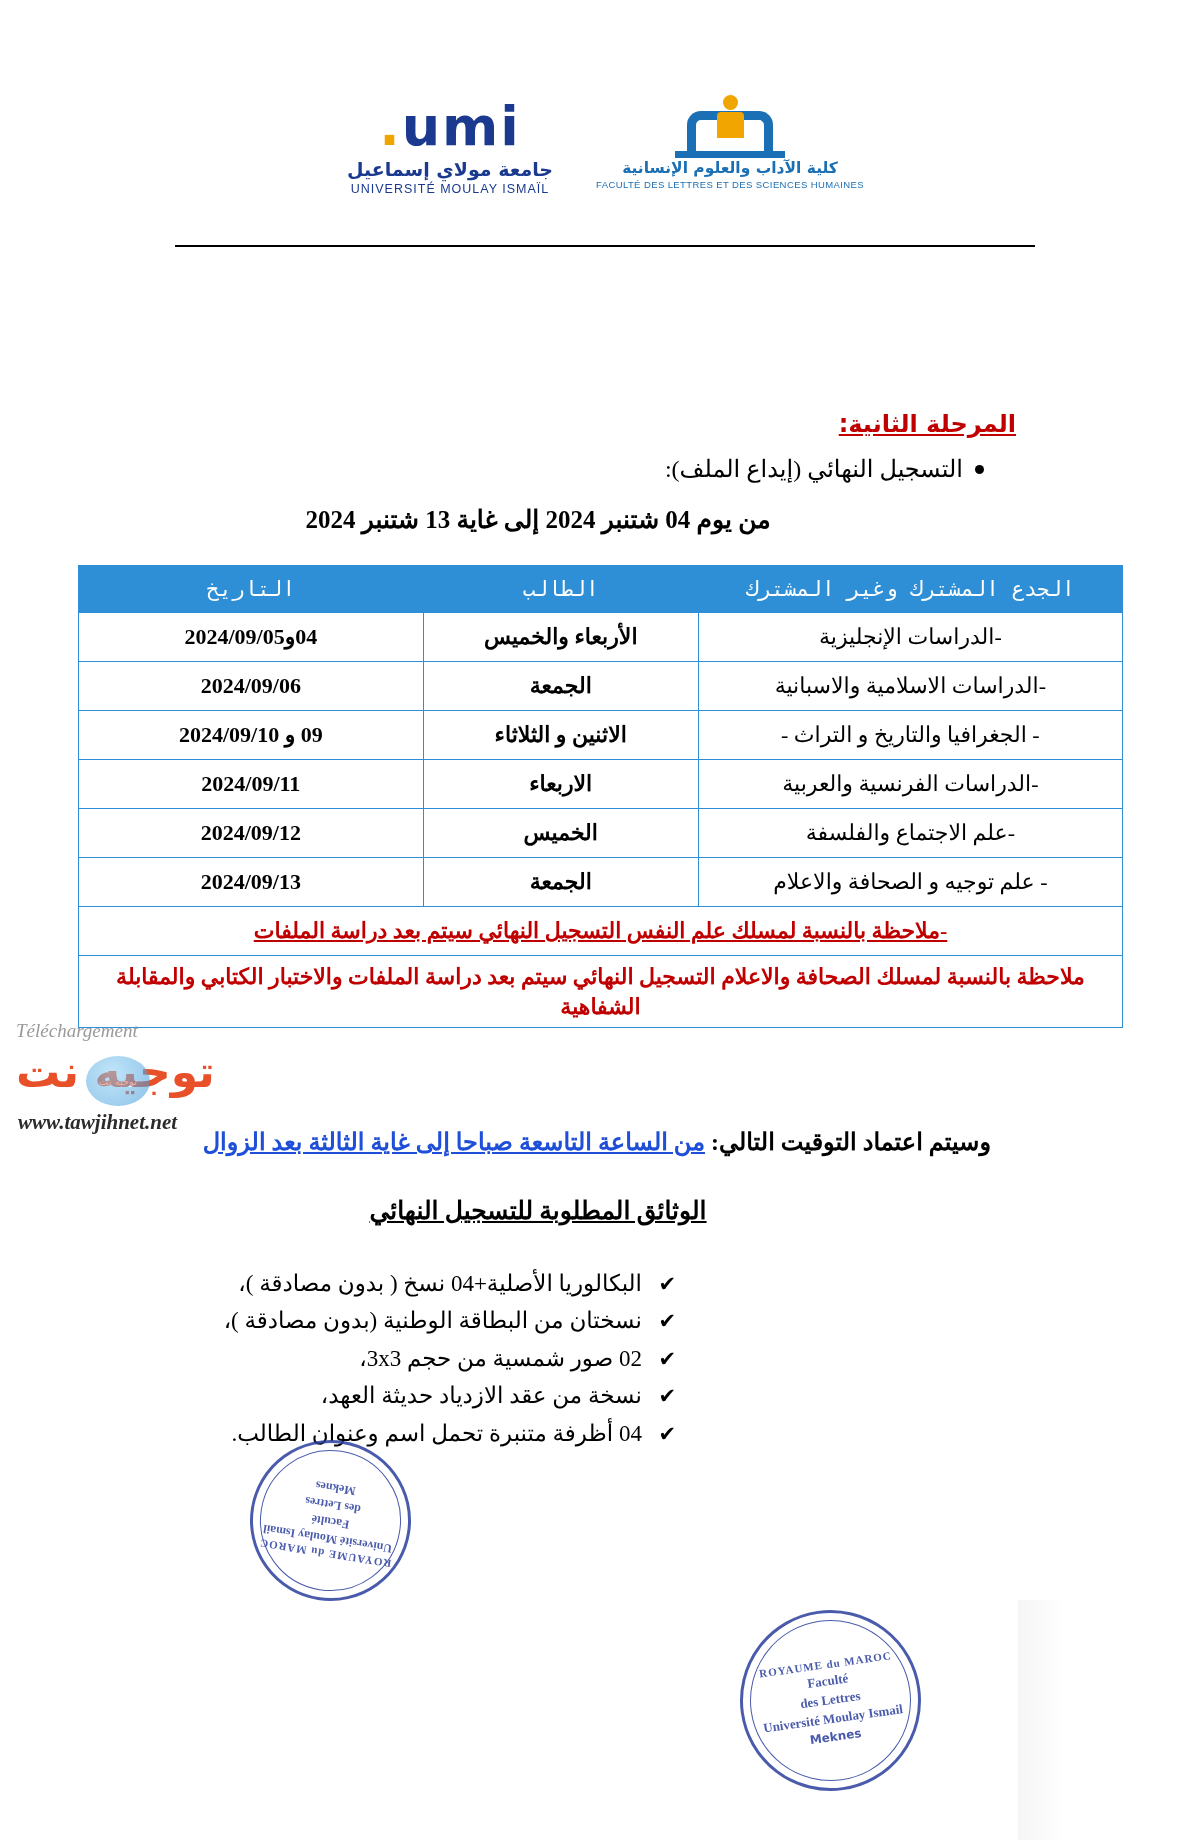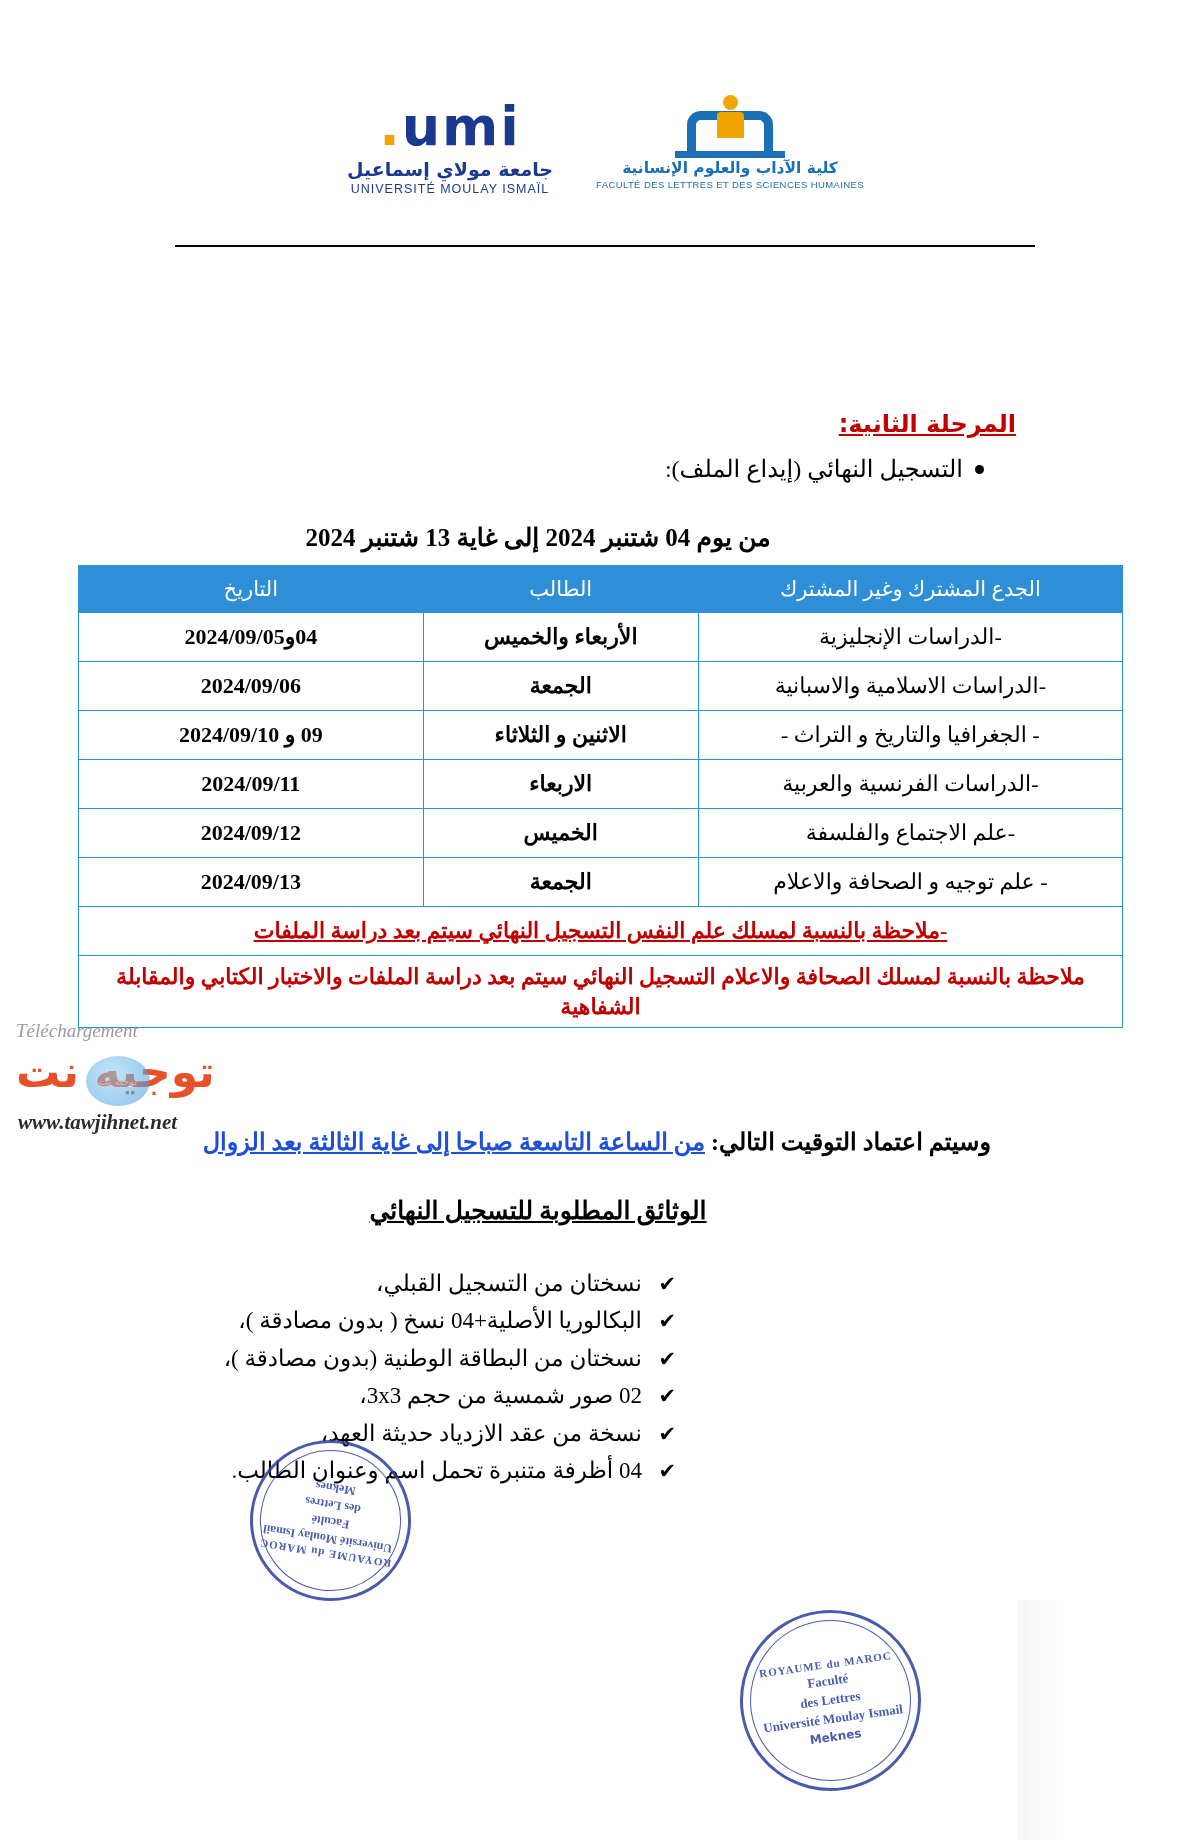--- a/index.html
+++ b/index.html
@@ -162,21 +162,20 @@
   }
   .dates-line {
     position: absolute;
     left: 0; right: 0;
     top: 505px;
     text-align: center;
     font-family: "Liberation Serif", serif;
     font-size: 25px;
     font-weight: bold;
     direction: rtl;
-    margin-top: 18px;
   }
 
   
   .tbl-wrap {
     position: absolute;
     left: 78px;
     top: 565px;
     width: 1045px;
   }
   table.sched {
@@ -193,20 +192,21 @@
     font-size: 22px;
     height: 36px;
     vertical-align: middle;
   }
   table.sched thead th {
     background: #2f8fd6;
     color: #ffffff;
     font-weight: normal;
     font-size: 21px;
     height: 34px;
+    font-family: Liberation Mono, monospace;
   }
   .col-sub { width: 41%; }
   .col-day { width: 26%; }
   .col-date { width: 33%; }
   td.date-cell, td.day-cell {
     font-weight: bold;
   }
   td.note {
     color: #c00000;
     font-weight: bold;
@@ -484,21 +484,20 @@
   </div>
 
   <div class="timing">
     <span>وسيتم اعتماد التوقيت التالي:</span>
     <span class="blue">من الساعة التاسعة صباحا إلى غاية الثالثة بعد الزوال</span>
   </div>
 
   <div class="docs-title">الوثائق المطلوبة للتسجيل النهائي</div>
 
   <ul class="docs-list">
-    <li><span class="check">✔</span><span>نسختان من التسجيل القبلي،</span></li>
     <li><span class="check">✔</span><span>البكالوريا الأصلية+04 نسخ ( بدون مصادقة )،</span></li>
     <li><span class="check">✔</span><span>نسختان من البطاقة الوطنية (بدون مصادقة )،</span></li>
     <li><span class="check">✔</span><span>02 صور شمسية من حجم 3x3،</span></li>
     <li><span class="check">✔</span><span>نسخة من عقد الازدياد حديثة العهد،</span></li>
     <li><span class="check">✔</span><span>04 أظرفة متنبرة تحمل اسم وعنوان الطالب.</span></li>
   </ul>
 
   <div class="stamp stamp1">
     <div class="stamp-inner"></div>
     <div class="lines">

